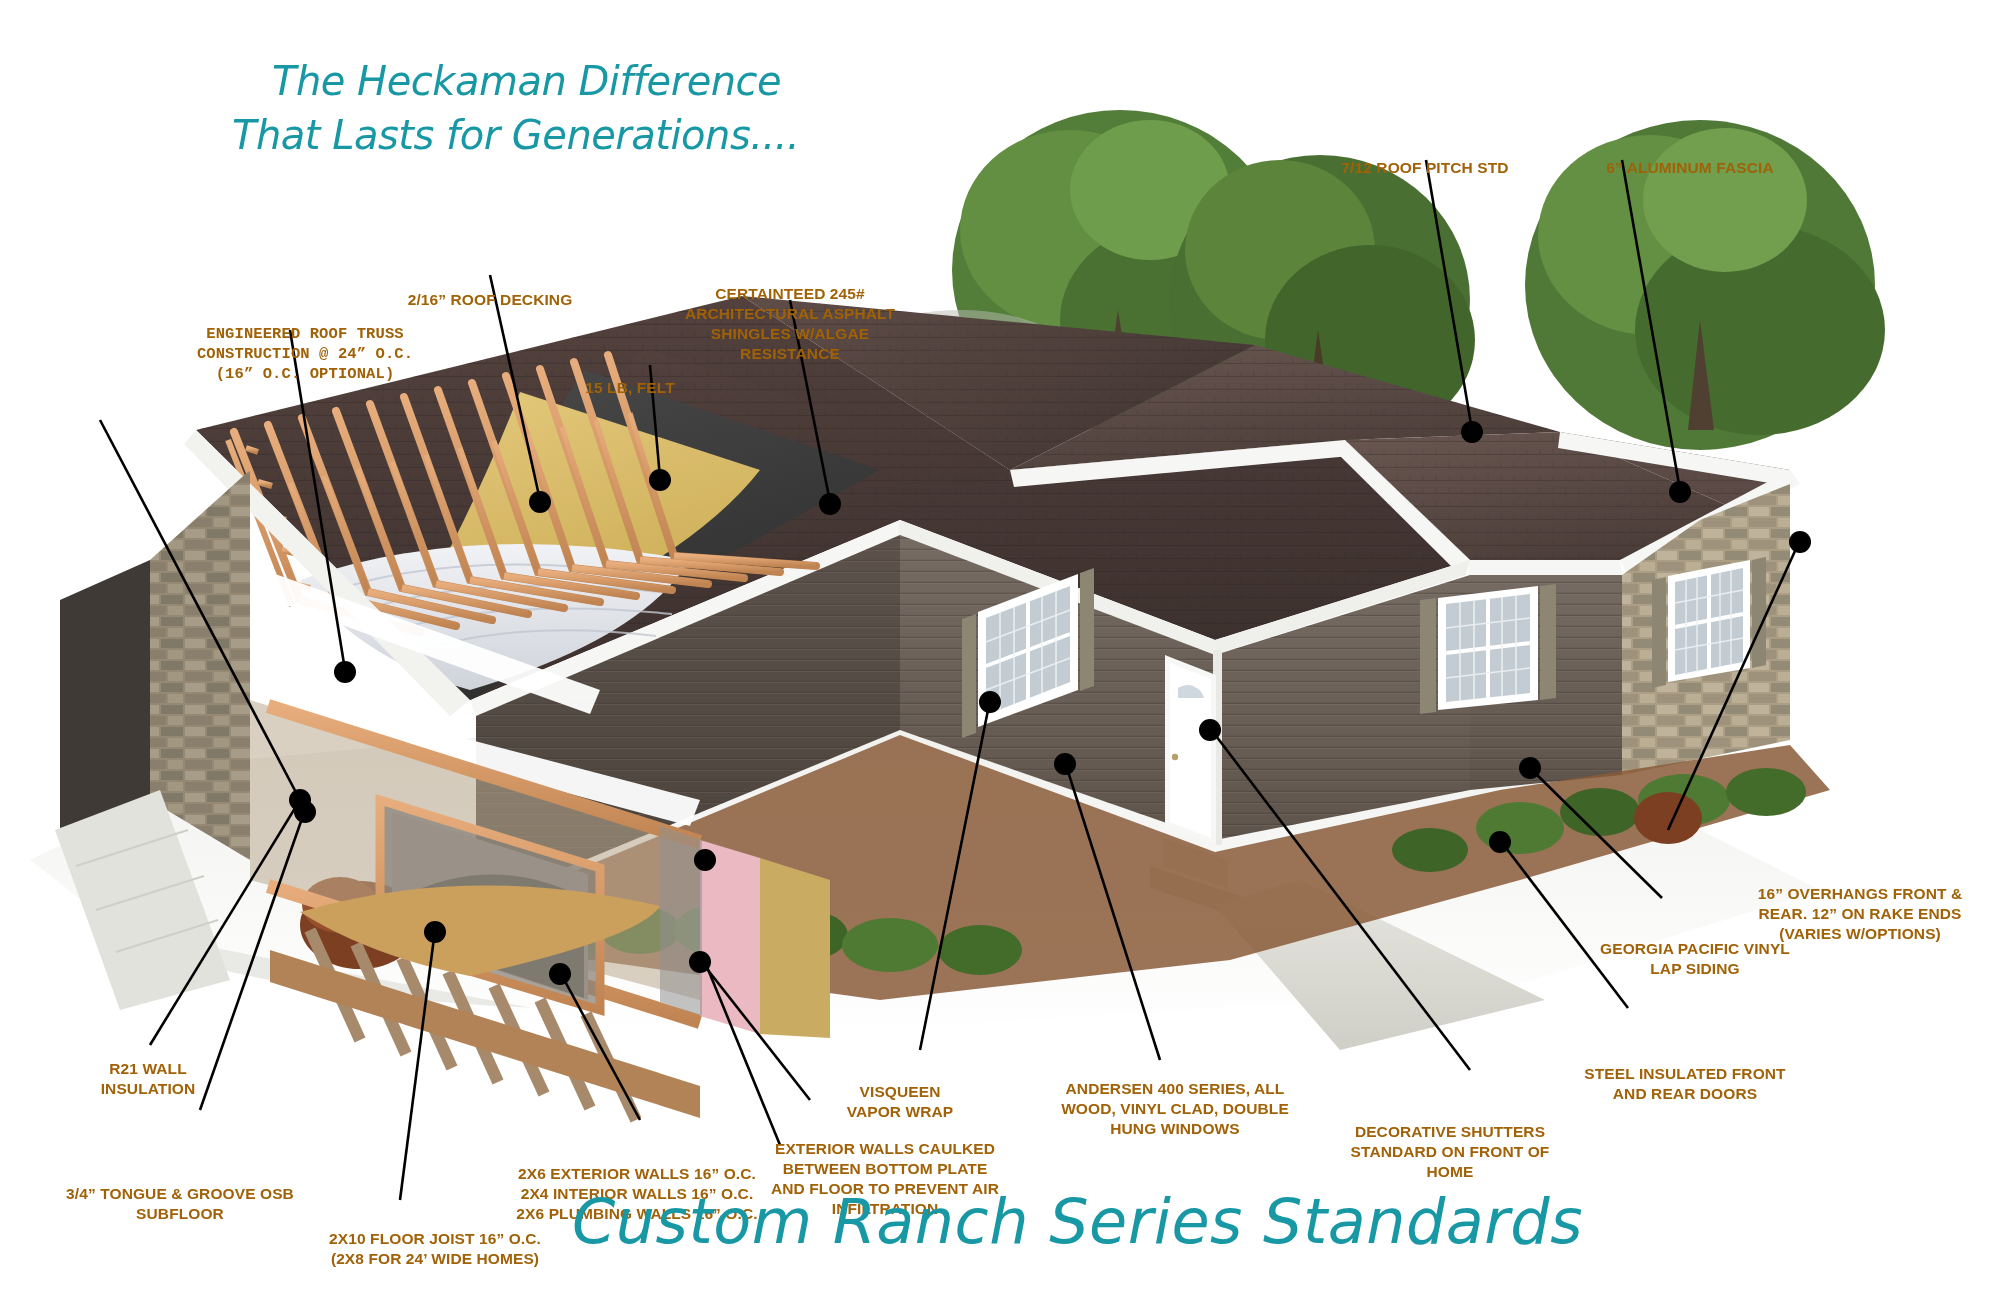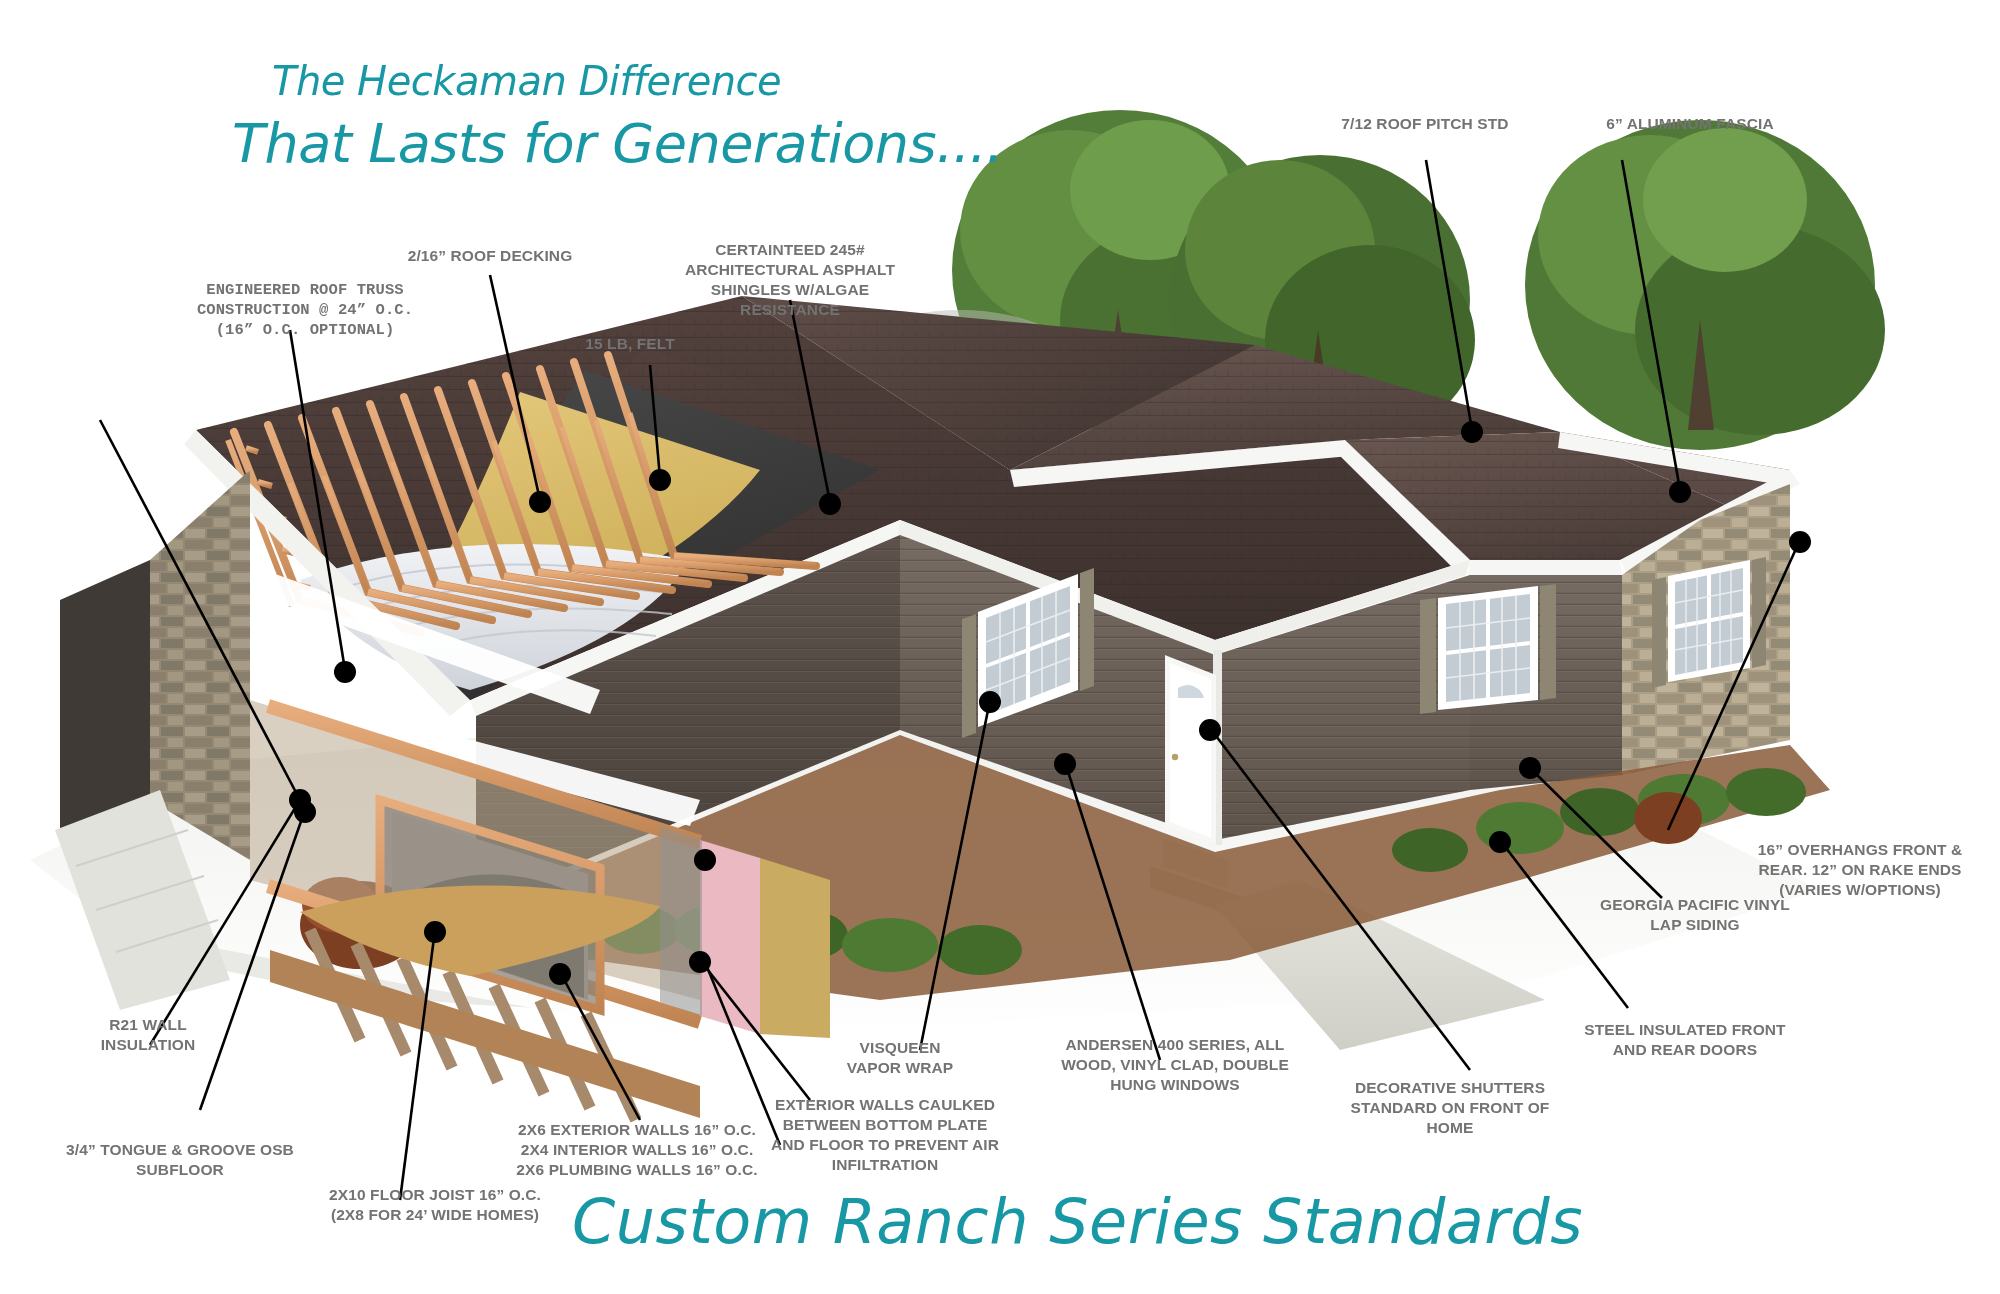--- a/index.html
+++ b/index.html
@@ -7,31 +7,31 @@
        font-family:"Liberation Sans","DejaVu Sans",sans-serif;}
 
   #stage{position:absolute;left:0;top:0;width:2000px;height:1294px;background:#fff;padding-left:16px;}
 
   
   .brand-title{
     position:absolute;color:#1898a5;font-style:italic;font-weight:400;
     font-family:"DejaVu Sans",sans-serif;letter-spacing:-0.5px;white-space:nowrap;
   }
   #title-line1{left:272px;top:58px;font-size:40px;}
-  #title-line2{left:232px;top:112px;font-size:54px;}
+  #title-line2{left:232px;top:112px;font-size:40px;}
   #bottom-title{
     position:absolute;left:572px;top:1185px;font-size:62px;color:#1898a5;
     font-style:italic;font-family:"DejaVu Sans",sans-serif;white-space:nowrap;
     letter-spacing:0.5px;
   }
 
   
   .callout{
-    position:absolute;color:#737373;font-weight:bold;font-size:15.5px;
-    line-height:1.30;letter-spacing:.1px;white-space:pre-line;
+    position:absolute;color:#a16207;font-weight:bold;font-size:15.5px;
+    line-height:1.30;letter-spacing:.1px;white-space:pre-line;margin-top:44px;
   }
   .ct-center{text-align:center;}
 
   
   #lines{position:absolute;left:0;top:0;width:2000px;height:1294px;pointer-events:none;}
 
   
   #scene{position:absolute;left:0;top:0;width:2000px;height:1294px;}
 </style>
 </head>

